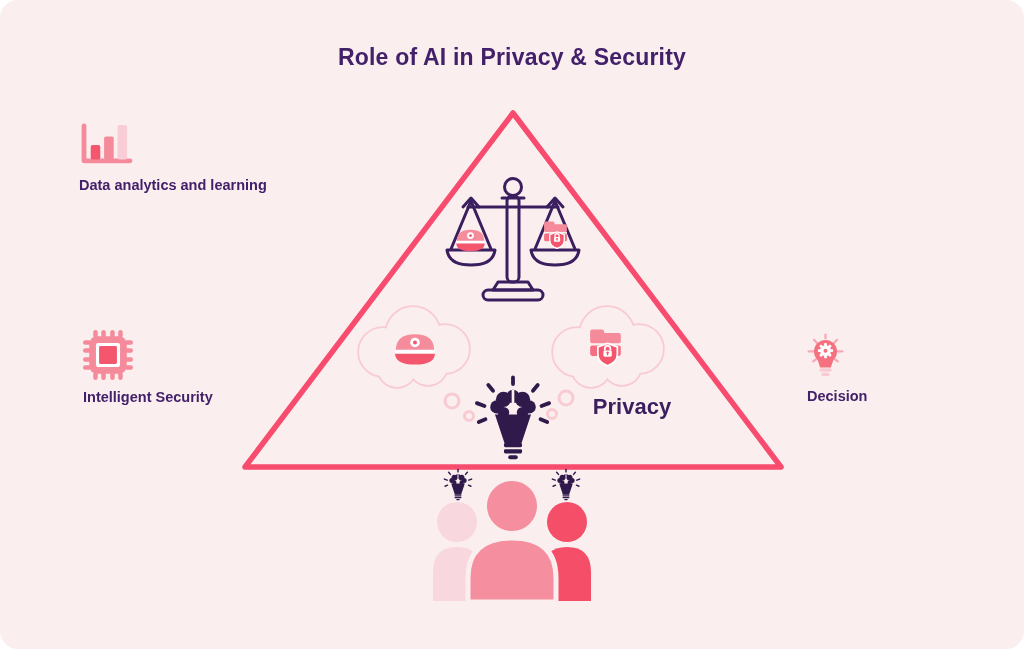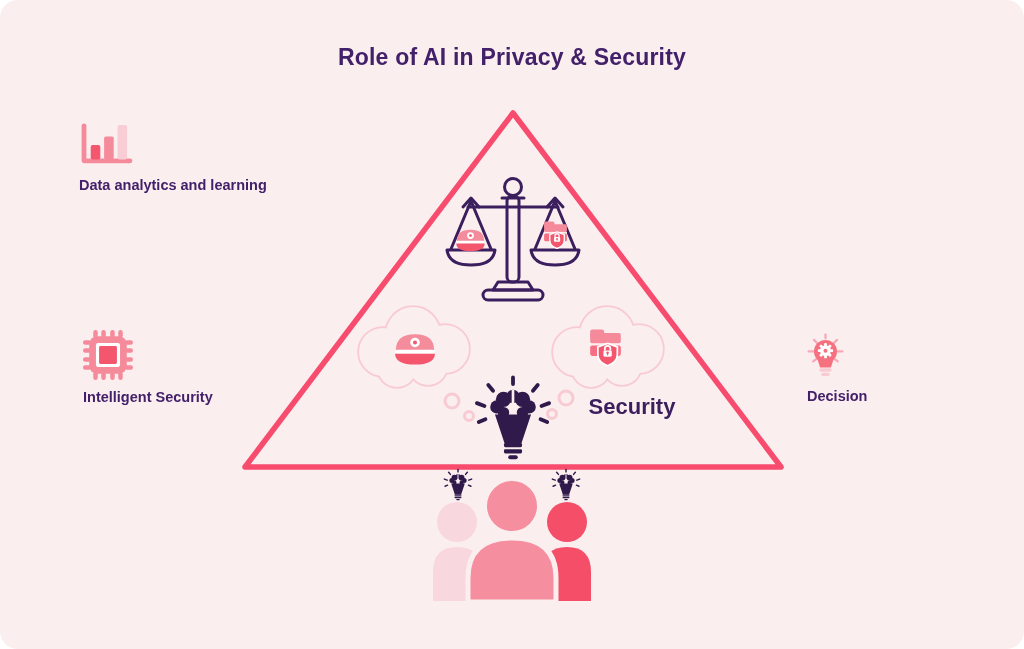--- a/index.html
+++ b/index.html
@@ -226,15 +226,15 @@
         <circle cx="567" cy="522" r="20"></circle>
         <path d="M543,601 L543,572 Q543,547 567,547 Q591,547 591,572 L591,601 Z"></path>
       </g>
       <g fill="#F58E9E" stroke="#FBEEEE" stroke-width="5">
         <circle cx="512" cy="506" r="27.5"></circle>
         <path d="M468,602 L468,578 Q468,538 512,538 Q556,538 556,578 L556,602 Z"></path>
       </g>
     </g>
   </svg>
 
-  <div class="concept-label" style="left:552px; top:394px">Security</div>
+  <div class="concept-label" style="left:552px; top:394px">Privacy</div>
 
 </div>
 
 </body></html>

